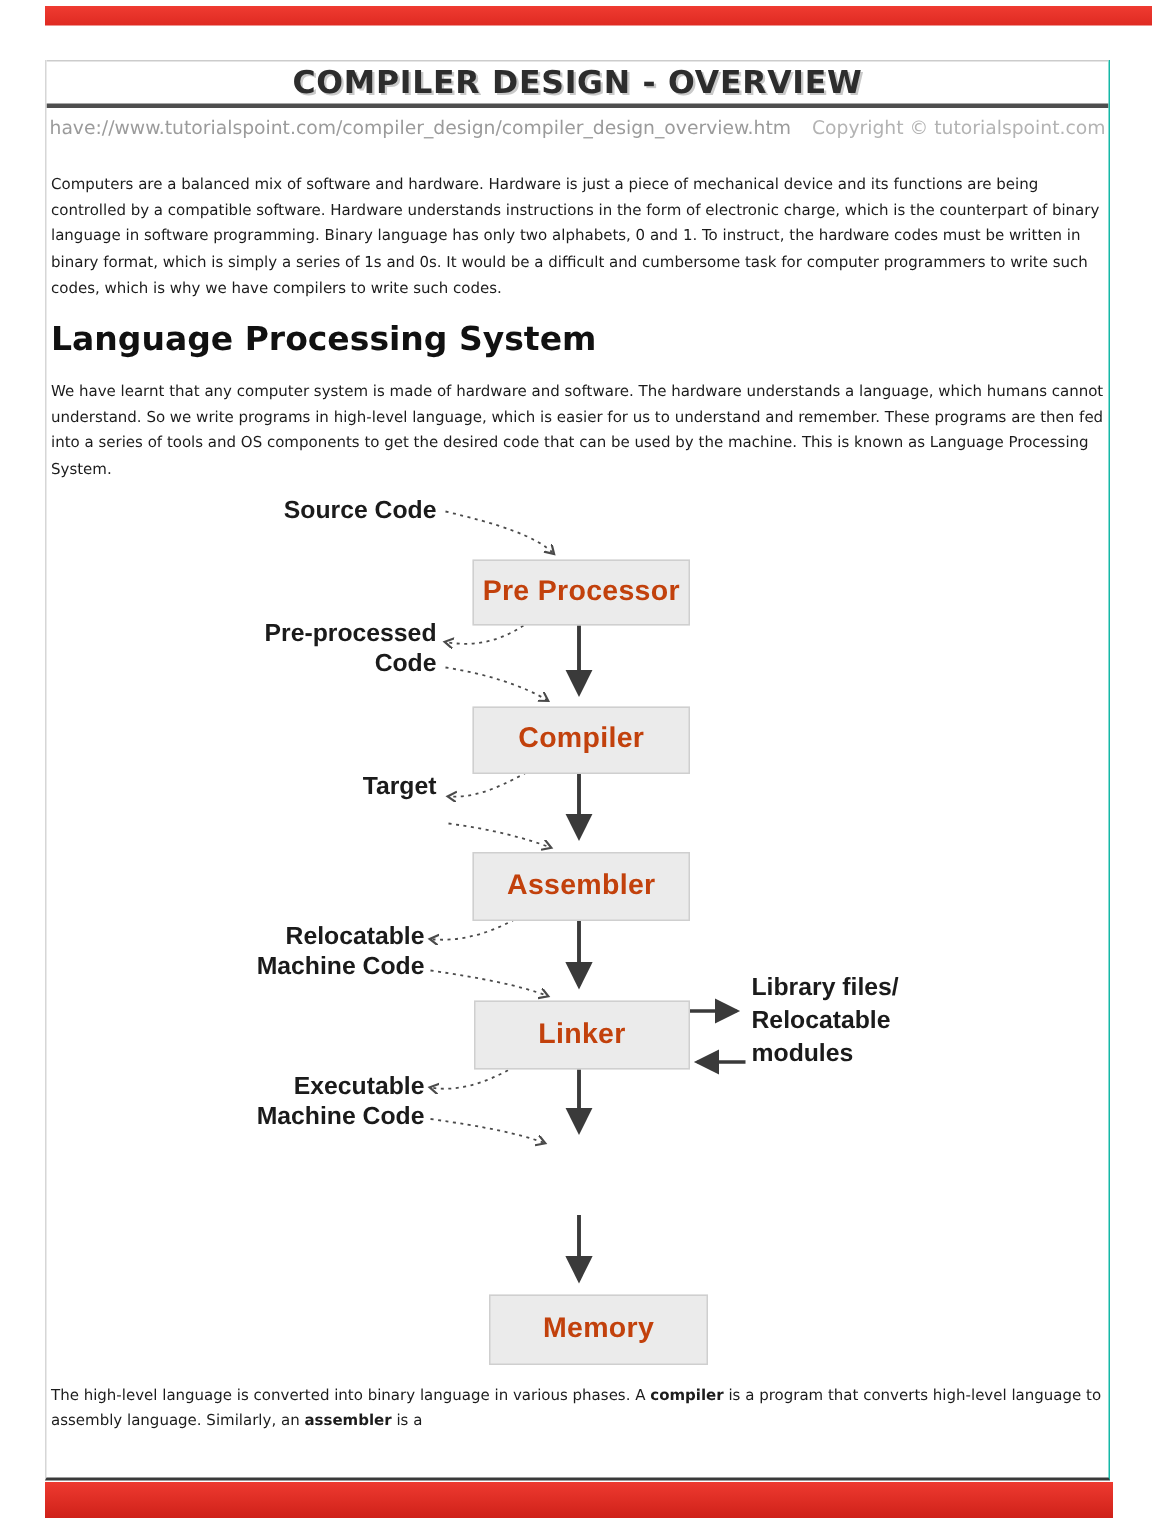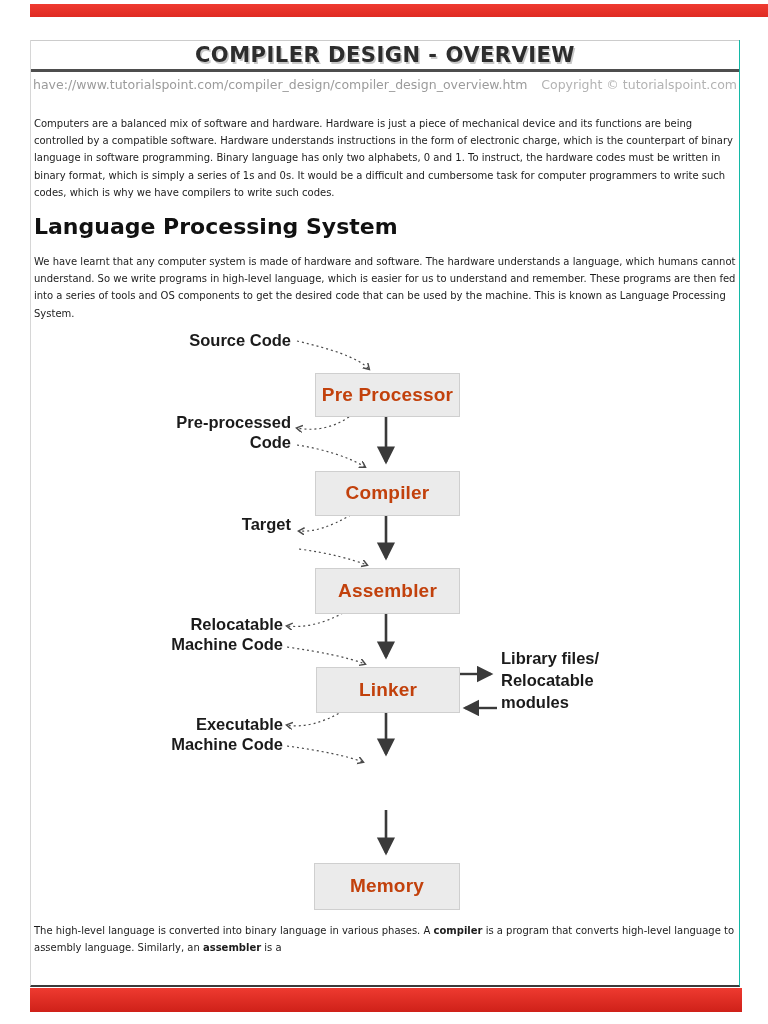--- a/index.html
+++ b/index.html
@@ -115,21 +115,21 @@
         <path d="M256,320 C290,325 316,330 334,337"></path>
         <path d="M312,384 C292,396 272,401 256,398"></path>
         <path d="M256,419 C292,424 316,429 332,435"></path>
       </g>
     </svg>
 
     <div class="dbox" style="left:284px;top:46px;width:143px;height:42px;">Pre Processor</div>
     <div class="dbox" style="left:284px;top:144px;width:143px;height:43px;">Compiler</div>
     <div class="dbox" style="left:284px;top:241px;width:143px;height:44px;">Assembler</div>
     <div class="dbox" style="left:285px;top:340px;width:142px;height:44px;">Linker</div>
-    <div class="dbox" style="left:283px;top:536px;width:144px;height:45px;">Memory</div>
+    <div class="dbox" style="left:295px;top:536px;width:144px;height:45px;">Memory</div>
 
     <div class="slabel" style="left:0;top:3px;width:260px;">
       <div>Source Code</div>
     </div>
     <div class="slabel" style="left:0;top:85px;width:260px;">
       <div>Pre-processed</div>
       <div>Code</div>
     </div>
     <div class="slabel" style="left:0;top:187px;width:260px;">
       <div>Target</div>

